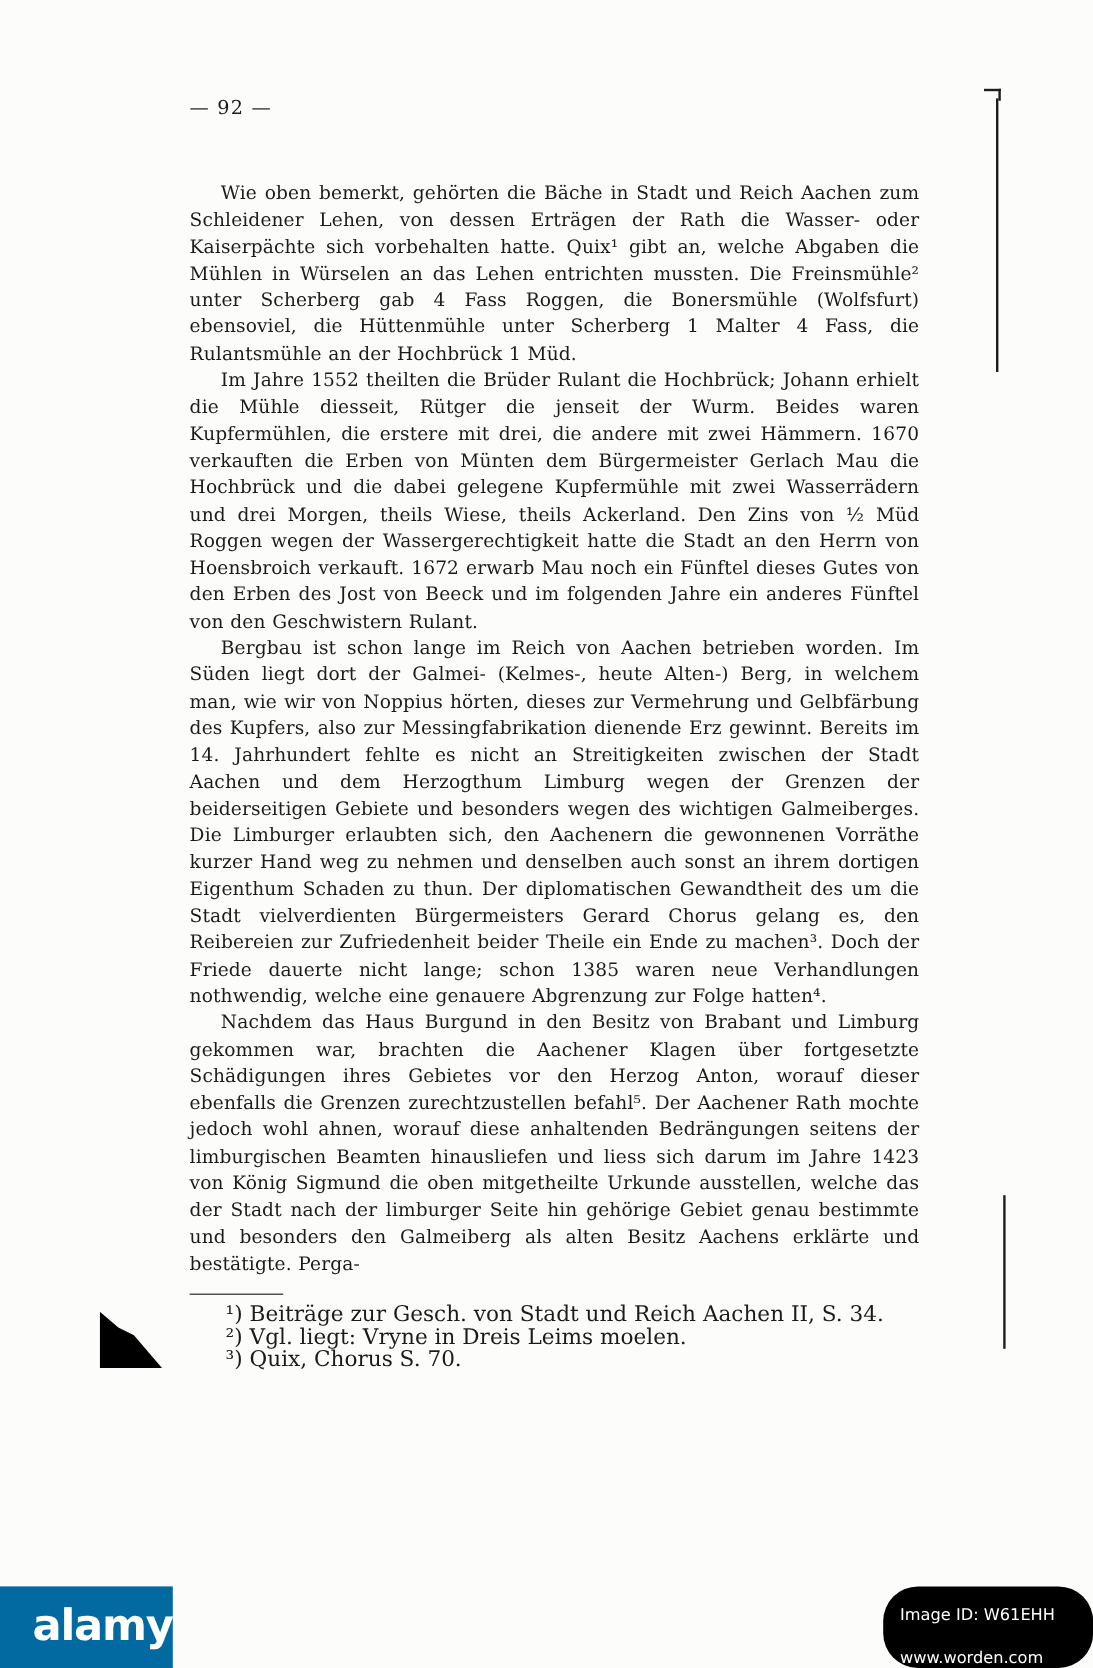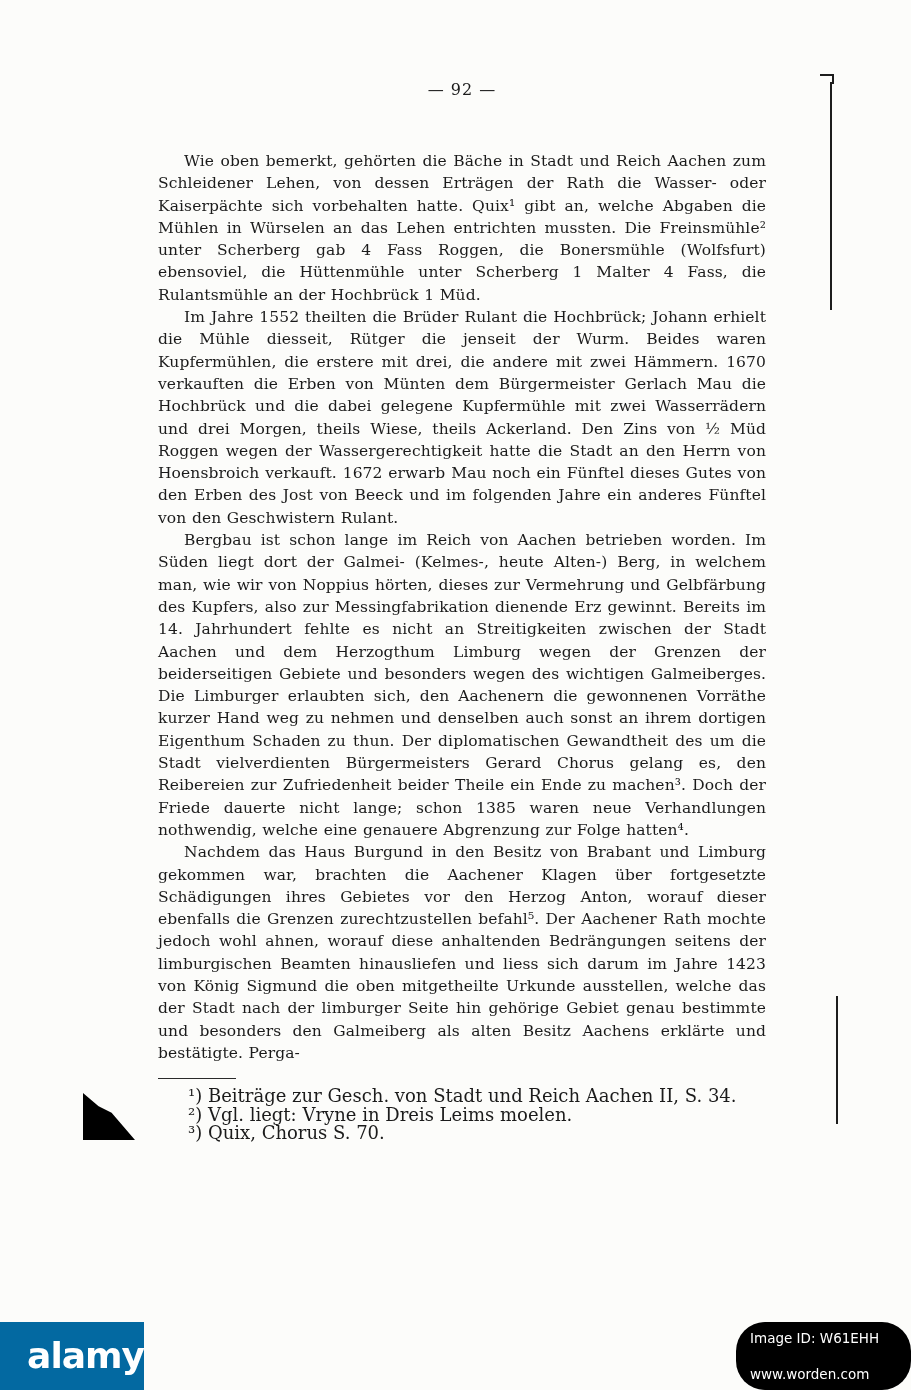--- a/index.html
+++ b/index.html
@@ -15,21 +15,20 @@
     background: #fcfcfa;
     overflow: hidden;
     font-family: "DejaVu Serif", "Liberation Serif", serif;
     color: #1b1b1b;
   }
   .page-number {
     position: absolute;
     top: 80px;
     left: 158px;
     width: 608px;
-    text-align: center;
     font-size: 16px;
     letter-spacing: 1px;
   }
   .text-block {
     position: absolute;
     top: 122px;
     left: 158px;
     width: 608px;
     margin-top: 28px;
   }
@@ -115,21 +114,21 @@
     right: 0;
     bottom: 0;
     width: 175px;
     height: 68px;
     background: #000;
     color: #fff;
     font-family: "DejaVu Sans", "Liberation Sans", sans-serif;
     font-size: 13.5px;
     display: flex;
     flex-direction: column;
-    justify-content: center;
+    justify-content: flex-end;
     gap: 20px;
     padding-left: 14px;
     box-sizing: border-box;
     border-radius: 29px;
   }
 </style>
 </head>
 <body>
 
 <div class="stage">

